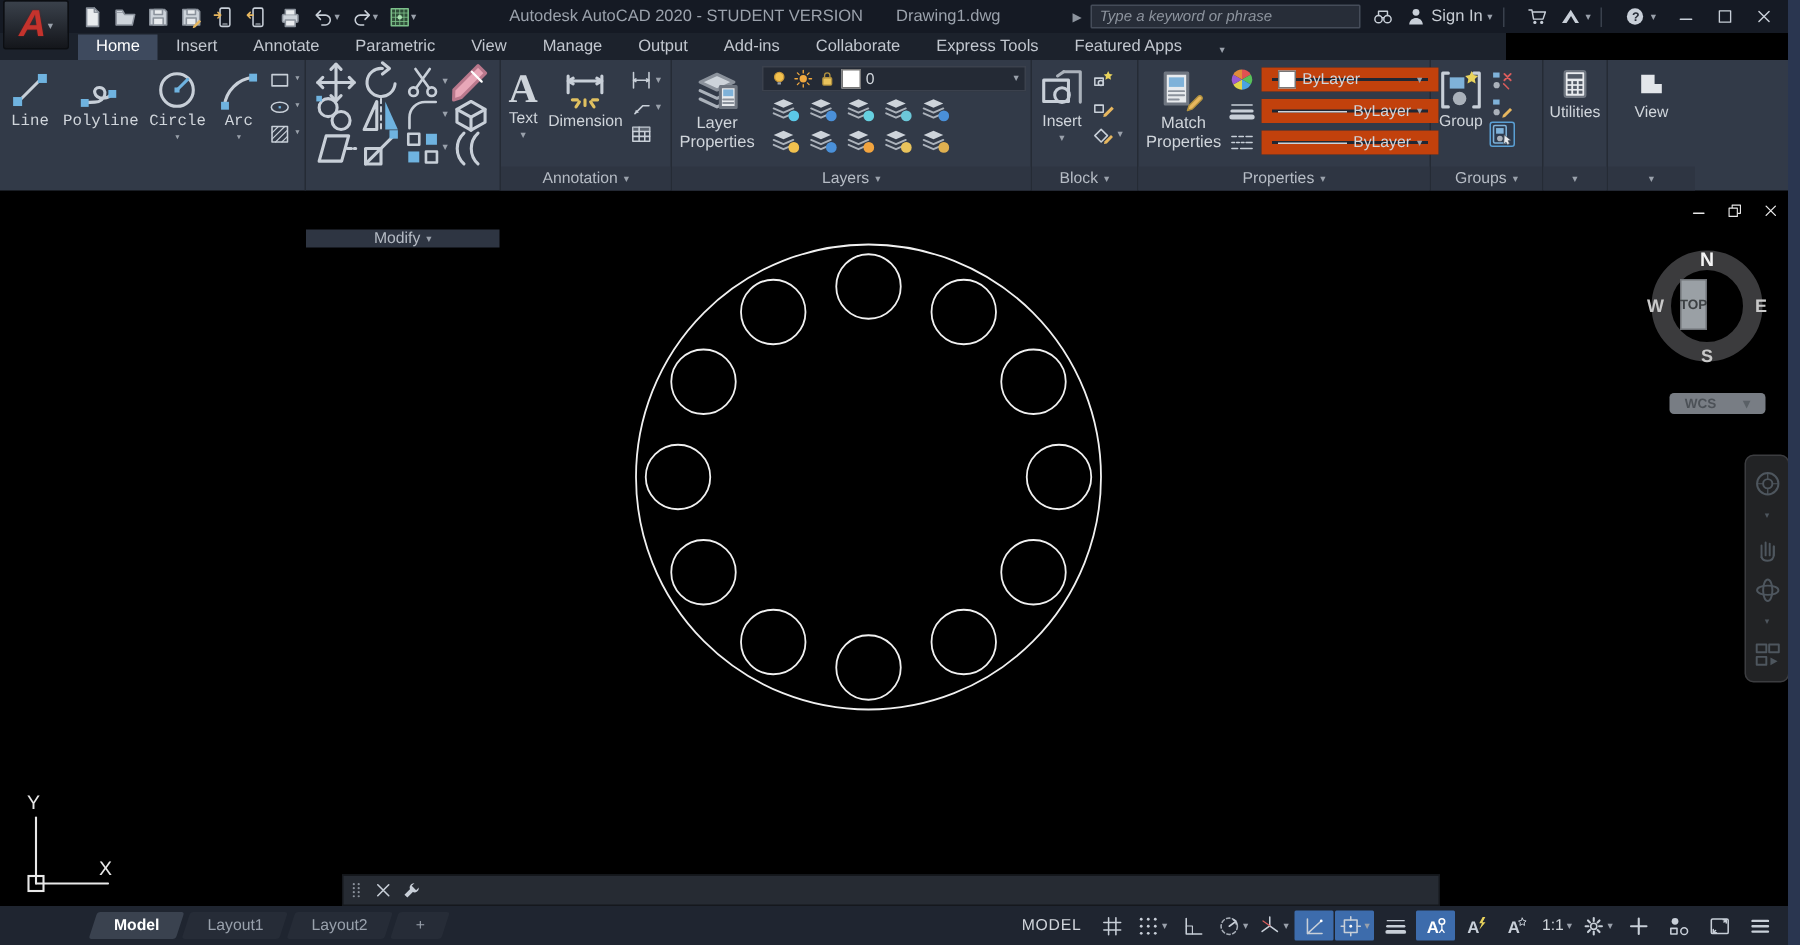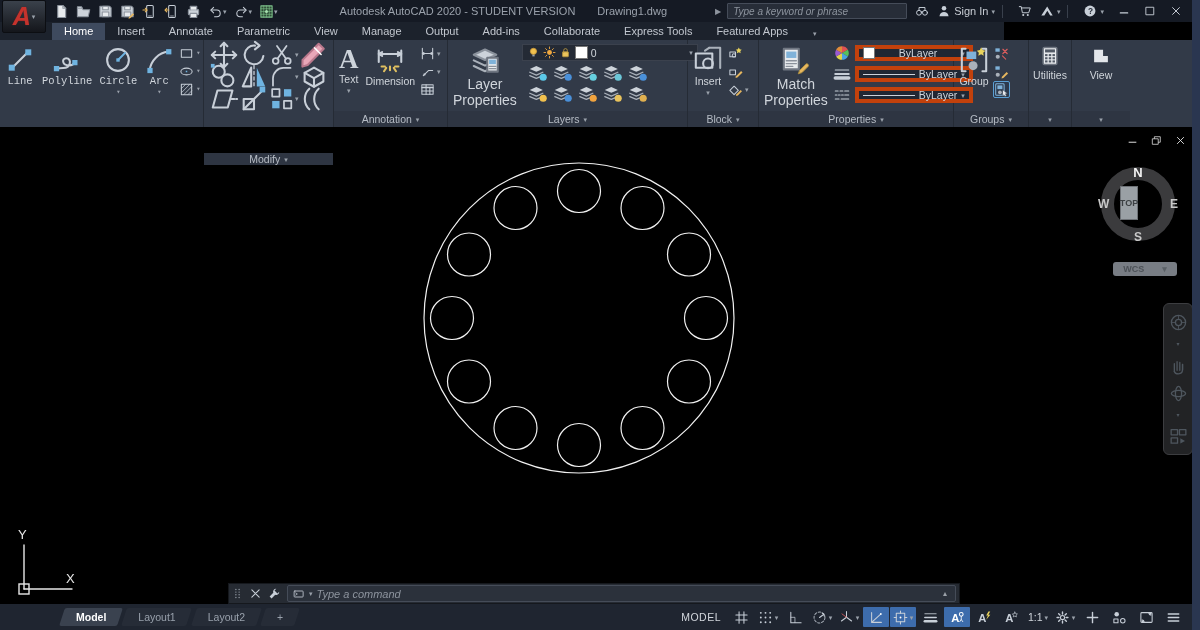--- a/index.html
+++ b/index.html
@@ -46,36 +46,36 @@
   .rbtn .lbl{font-size:10.5px;color:#d0d5db;line-height:1.1;text-align:center;}
   .ic{display:block;}
   .ic.lg{width:30px;height:30px;}
   .ic.md{width:22px;height:22px;}
   .ic.sm{width:15px;height:15px;}
   .sidecol{display:flex;flex-direction:column;gap:3px;padding-top:2px;}
   .siderow{display:flex;align-items:center;gap:2px;}
   .mgrid{display:grid;grid-template-columns:repeat(4,30px);grid-auto-rows:21px;row-gap:1px;}
   .mcell{display:flex;align-items:center;justify-content:center;gap:1px;}
   .textA{font-size:27px;font-weight:bold;color:#cdd3da;line-height:28px;font-family:"Liberation Serif",serif;}
-  .two-line{font-size:14px;color:#d0d5db;text-align:center;line-height:1.15;}
+  .two-line{font-size:11px;color:#d0d5db;text-align:center;line-height:1.15;}
   
   .layers-right{display:flex;flex-direction:column;gap:2px;}
   .layer-dd{width:176px;height:17px;background:#242a35;border:1px solid #3b414d;display:flex;
             align-items:center;gap:3px;padding:0 4px;box-sizing:border-box;}
   .layer-dd .ic{width:13px;height:13px;}
   .swatch{width:11px;height:11px;background:#fff;border:1px solid #777;}
   .layer-name{font-size:10.5px;color:#d0d5db;flex:1;}
   .lrow{display:flex;gap:6px;padding-left:6px;}
   .lrow .ic{width:19px;height:19px;}
   
   .prop-rows{display:flex;flex-direction:column;gap:3px;}
   .prow{display:flex;align-items:center;gap:4px;}
   .prow .pic{width:18px;display:flex;justify-content:center;}
-  .pdd{width:118px;height:16px;background:#202733;border:4px solid #c2410c;display:flex;
-       align-items:center;gap:4px;padding:0 4px;box-sizing:border-box;text-align:center;}
+  .pdd{width:118px;height:16px;background:#202733;border:7px solid #c2410c;display:flex;
+       align-items:center;gap:4px;padding:0 4px;box-sizing:border-box;}
   .pdd .val{font-size:10.5px;color:#d0d5db;flex:1;}
   .pline{flex:1;height:1px;background:#cdd3da;}
   .pdd .val2{font-size:10.5px;color:#d0d5db;}
   .launcher{position:absolute;right:2px;bottom:2px;}
   .bigpanel{flex:1;display:flex;flex-direction:column;align-items:center;justify-content:flex-start;padding-top:5px;gap:2px;}
   .sel{background:#2d3a4d;outline:1px solid #5a9fd4;border-radius:1px;}
   
   .canvas{position:absolute;left:0;top:127px;width:1200px;height:503px;background:#000;overflow:hidden;}
   .dwgsvg{position:absolute;left:0;top:0;}
   .dwgctl{position:absolute;right:14px;top:8px;display:flex;gap:13px;align-items:center;}
@@ -960,31 +960,20 @@
     <span class="dbtn">
         <svg class="ic " viewBox="0 0 16 16" xmlns="http://www.w3.org/2000/svg" stroke="#c8cfd8" fill="none" stroke-width="1.1" stroke-linecap="round" stroke-linejoin="round">
           <path d="M3.5 3.5l9 9M12.5 3.5l-9 9" stroke-width="1.3"></path>
         </svg>
       </span>
     <span class="dbtn">
         <svg class="ic " viewBox="0 0 16 16" xmlns="http://www.w3.org/2000/svg" stroke="#c8cfd8" fill="none" stroke-width="1.1" stroke-linecap="round" stroke-linejoin="round">
           <path d="M10.2 2.2a3.6 3.6 0 0 0-3.7 4.9L2 11.6 4.4 14l4.5-4.5a3.6 3.6 0 0 0 4.9-3.7L11.6 8 8 4.4z" fill="#c8cfd8" stroke="none"></path>
         </svg>
       </span>
-    <div class="cmdfield">
-      <span>
-          <svg class="ic " viewBox="0 0 16 16" xmlns="http://www.w3.org/2000/svg" stroke="#c8cfd8" fill="none" stroke-width="1.1" stroke-linecap="round" stroke-linejoin="round">
-            <rect x="1.5" y="4" width="12" height="8" rx="1"></rect>
-            <path d="M3.5 6.5L5.8 8 3.5 9.5" stroke-width=".9"></path>
-          </svg>
-        </span>
-      <span class="caret">▾</span>
-      <span class="cmdtext">Type a command</span>
-      <span class="upcaret">▴</span>
-    </div>
   </div>
 
   <div class="bottombar">
     <div class="ltabs" id="ltabs">
         <span class="ltab active"><span class="bgshape"></span><span>Model</span></span>
         <span class="ltab"><span class="bgshape"></span><span>Layout1</span></span>
         <span class="ltab"><span class="bgshape"></span><span>Layout2</span></span>
         <span class="ltab"><span class="bgshape"></span><span>+</span></span>
       </div>
     <div class="status">

